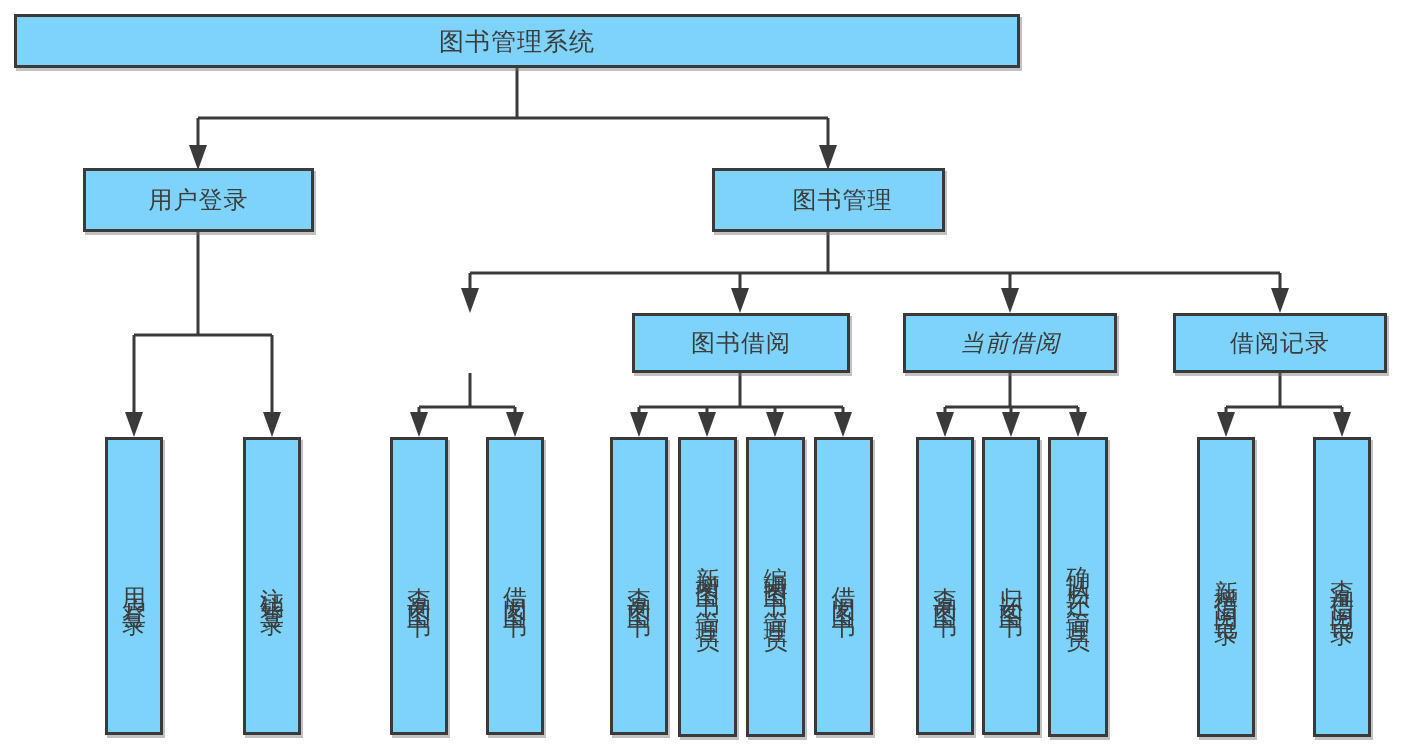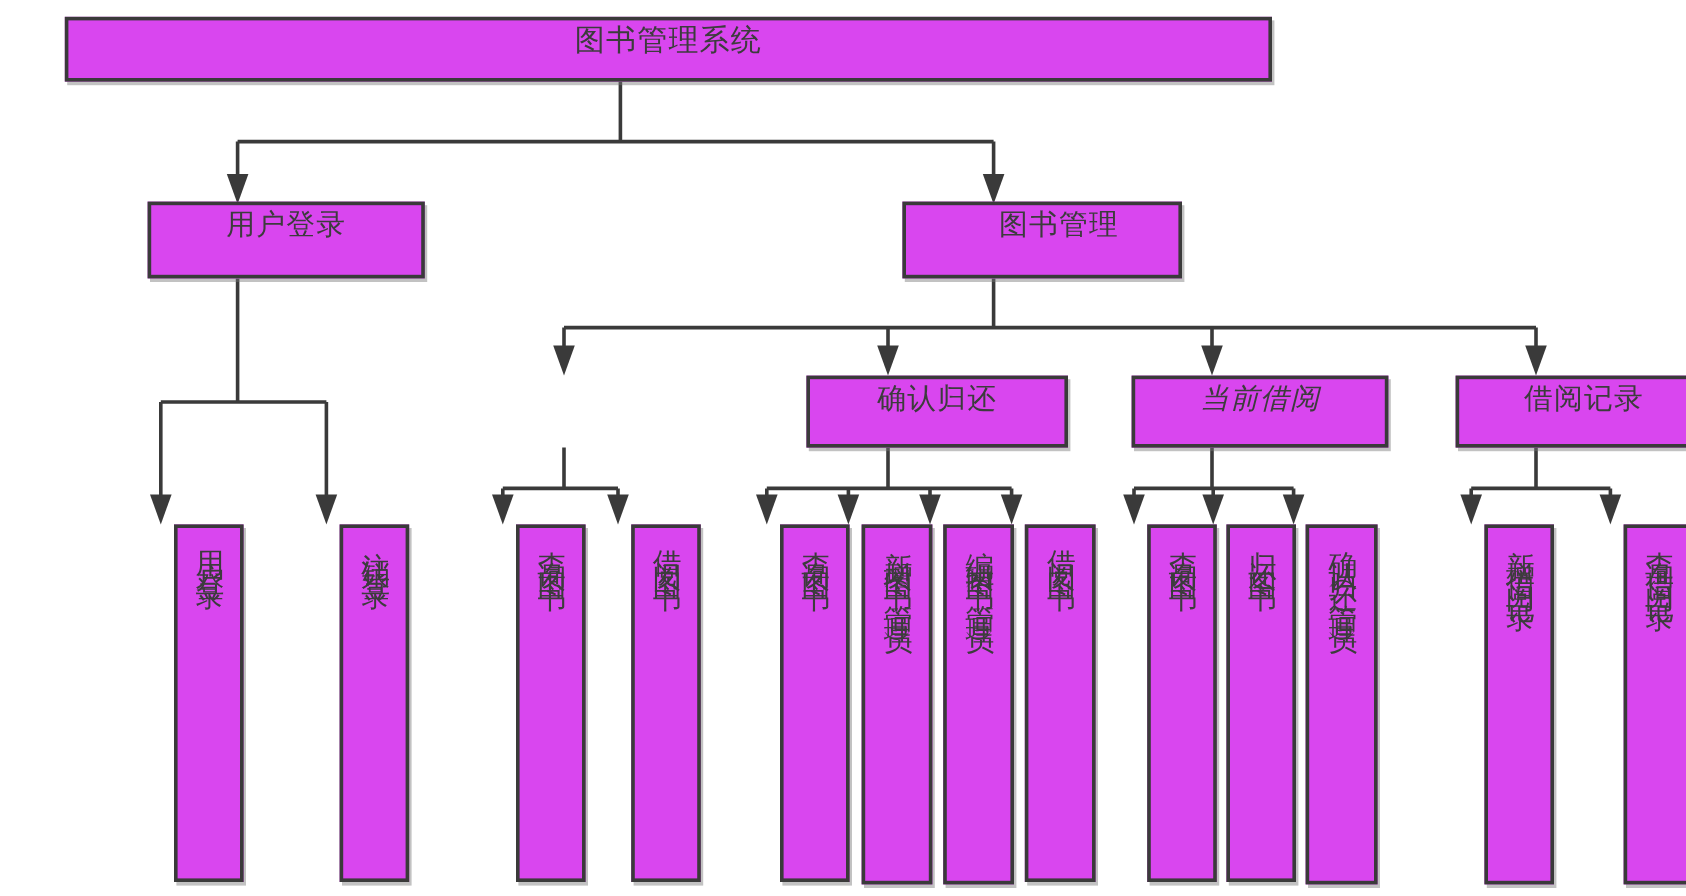--- a/index.html
+++ b/index.html
@@ -9,30 +9,30 @@
     height: 747px;
     background: #ffffff;
     font-family: "Liberation Sans", "DejaVu Sans", sans-serif;
     color: #3c3c3c;
     overflow: hidden;
   }
   .wires { position: absolute; left: 0; top: 0; z-index: 1; }
   .node {
     position: absolute;
     z-index: 2;
-    background: #d946ef;
+    background: #7dd3fc;
     border: 3px solid #3a3a3a;
     box-shadow: 2px 3px 0 rgba(120,120,120,.45);
     display: flex;
+    align-items: center;
     justify-content: center;
     box-sizing: border-box;
     font-size: 24px;
     letter-spacing: 1px;
     white-space: nowrap;
-    margin-left: 40px;
   }
   .node.title { font-size: 25px; }
   .vnode .vt {
     writing-mode: vertical-rl;
     text-orientation: mixed;
     letter-spacing: 9px;
     line-height: 1.0;
     white-space: nowrap;
   }
   .watermark {
@@ -95,21 +95,21 @@
   </div>
 
   <div class="node" style="left:83px; top:168px; width:231px; height:64px;">
     <span>用户登录</span>
   </div>
   <div class="node" style="left:712px; top:168px; width:233px; height:64px;padding-left:28px;">
     <span>图书管理</span>
   </div>
 
   <div class="node" style="left:632px; top:313px; width:218px; height:60px;">
-    <span>确认归还</span>
+    <span>图书借阅</span>
   </div>
   <div class="node" style="left:903px; top:313px; width:214px; height:60px;font-style:italic;">
     <span>当前借阅</span>
   </div>
   <div class="node" style="left:1173px; top:313px; width:214px; height:60px;">
     <span>借阅记录</span>
   </div>
 
   <div class="node vnode" style="left:105px; top:437px; width:58px; height:298px;">
     <span class="vt">用户登录</span>

